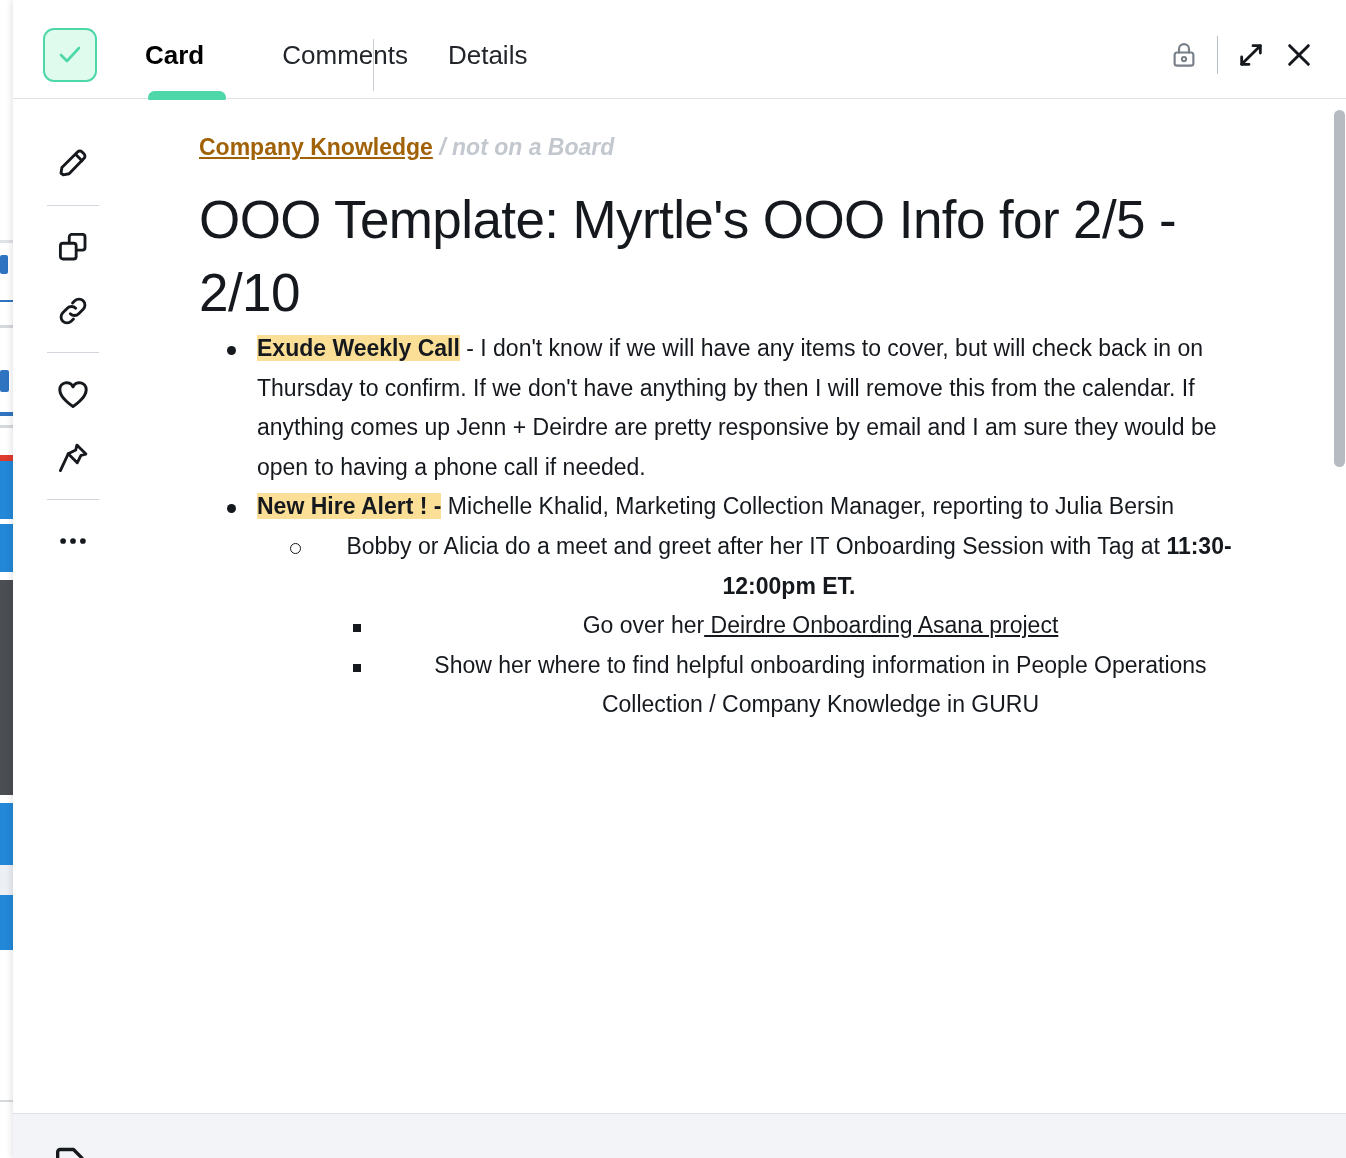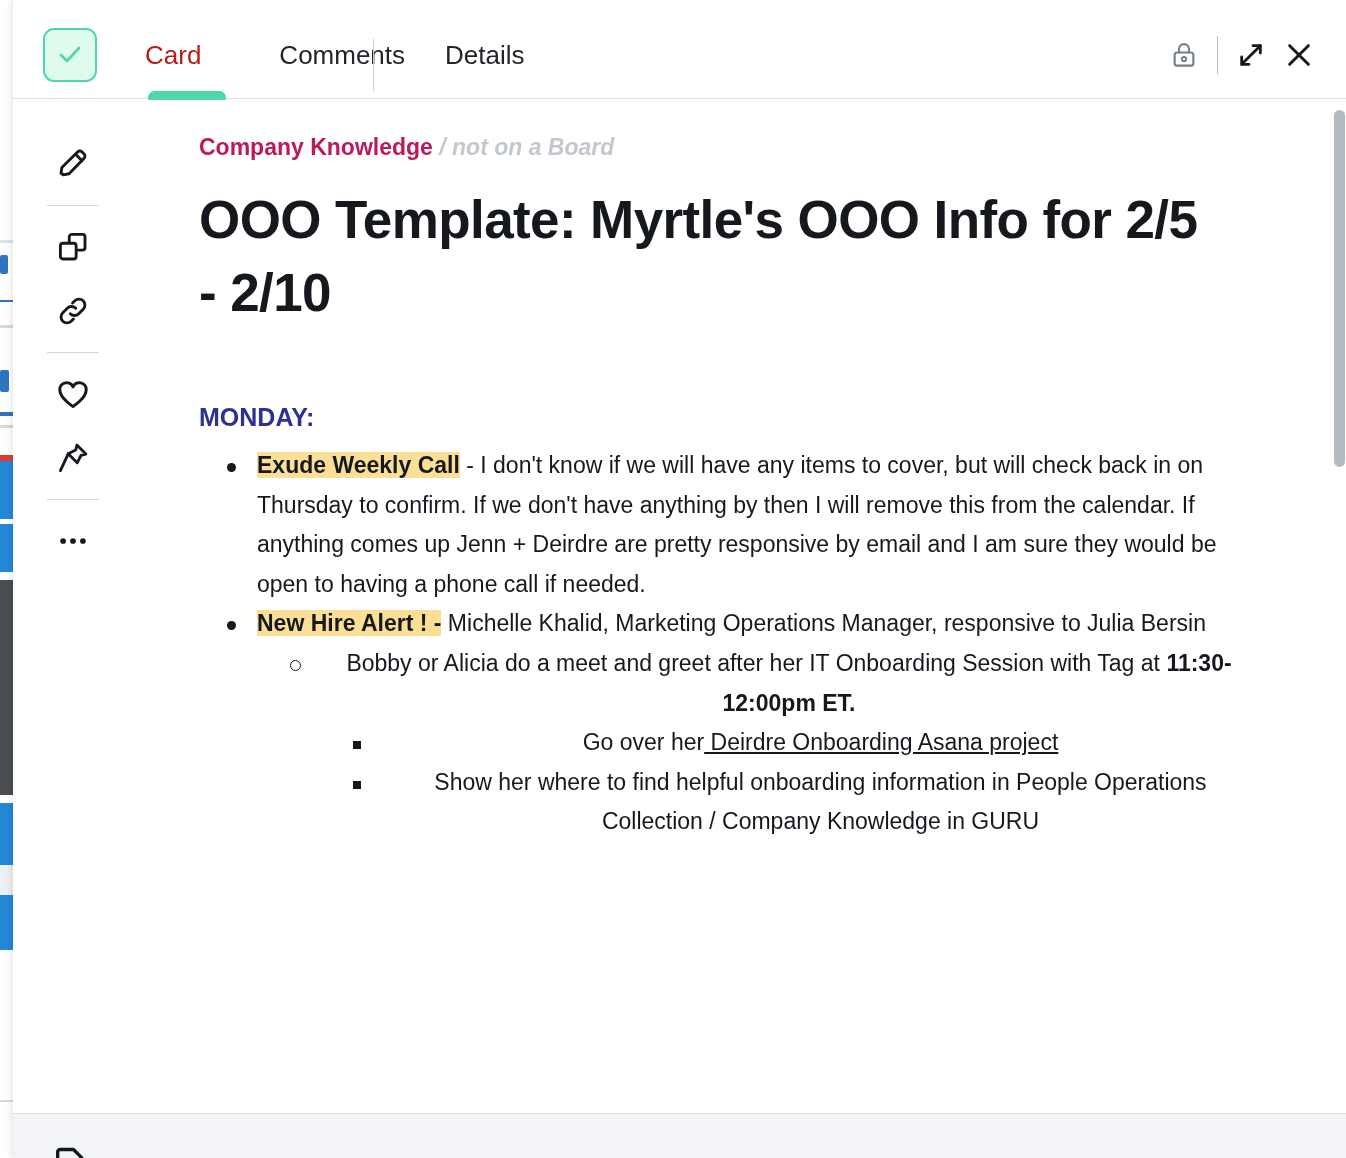--- a/index.html
+++ b/index.html
@@ -73,21 +73,21 @@
     font-size: 26px;
     color: #22262b;
     padding: 0 0 0 0;
     margin-right: 40px;
     cursor: pointer;
     white-space: nowrap;
     height: 88px;
     display: flex;
     align-items: center;
   }
-  .tab.active { color: #b91c1c; font-weight: normal; }
+  .tab.active { color: #000000; font-weight: bold; }
   .tab.active::after {
     content: "";
     position: absolute;
     left: 3px; bottom: -5px;
     width: 78px; height: 13px;
     background: #4ed7a8;
     border-radius: 7px;
   }
   #tab-divider {
     position: absolute;
@@ -146,38 +146,38 @@
     overflow: hidden;
     padding: 34px 88px 0 66px;
   }
 
   #breadcrumb {
     font-size: 23px;
     margin-bottom: 22px;
     white-space: nowrap;
   }
   #breadcrumb .crumb-link {
-    color: #be185d;
+    color: #a16207;
     font-weight: bold;
     cursor: pointer;
+    text-decoration: underline;
   }
   #breadcrumb .crumb-sep,
   #breadcrumb .crumb-sub {
     color: #c3c8ce;
     font-style: italic;
     font-weight: bold;
   }
 
   #card-title {
     font-size: 53px;
     line-height: 1.38;
     color: #15191e;
-    font-weight: bold;
+    font-weight: normal;
     letter-spacing: -0.6px;
-    margin-bottom: 74px;
     max-width: 1020px;
   }
 
   .body-text {
     font-size: 24px;
     line-height: 1.72;
     color: #15191e;
   }
   .body-text b { font-weight: bold; }
 
@@ -405,27 +405,26 @@
 
   <div id="content">
 
     <div id="breadcrumb">
       <span class="crumb-link">Company Knowledge</span><span class="crumb-sep"> / </span><span class="crumb-sub">not on a Board</span>
     </div>
 
     <h1 id="card-title">OOO Template: Myrtle's OOO Info for 2/5 - 2/10</h1>
 
 
-    <div id="monday-heading">MONDAY:</div>
 
     <ul class="lvl1">
 
       <li><span class="hl">Exude Weekly Call</span><span> - I don't know if we will have any items to cover, but will check back in on Thursday to confirm. If we don't have anything by then I will remove this from the calendar. If anything comes up Jenn + Deirdre are pretty responsive by email and I am sure they would be open to having a phone call if needed.</span></li>
 
-      <li><span class="hl">New Hire Alert ! -</span><span> Michelle Khalid, Marketing Operations Manager, responsive to Julia Bersin</span>
+      <li><span class="hl">New Hire Alert ! -</span><span> Michelle Khalid, Marketing Collection Manager, reporting to Julia Bersin</span>
 
         <ul class="lvl2">
           <li><span>Bobby or Alicia do a meet and greet after her IT Onboarding Session with Tag at </span><b>11:30-12:00pm ET.</b>
 
             <ul class="lvl3">
               <li><span>Go over her</span><span class="ul-link"> Deirdre Onboarding Asana project</span></li>
               <li>Show her where to find helpful onboarding information in People Operations Collection / Company Knowledge in GURU</li>
             </ul>
           </li>
 

